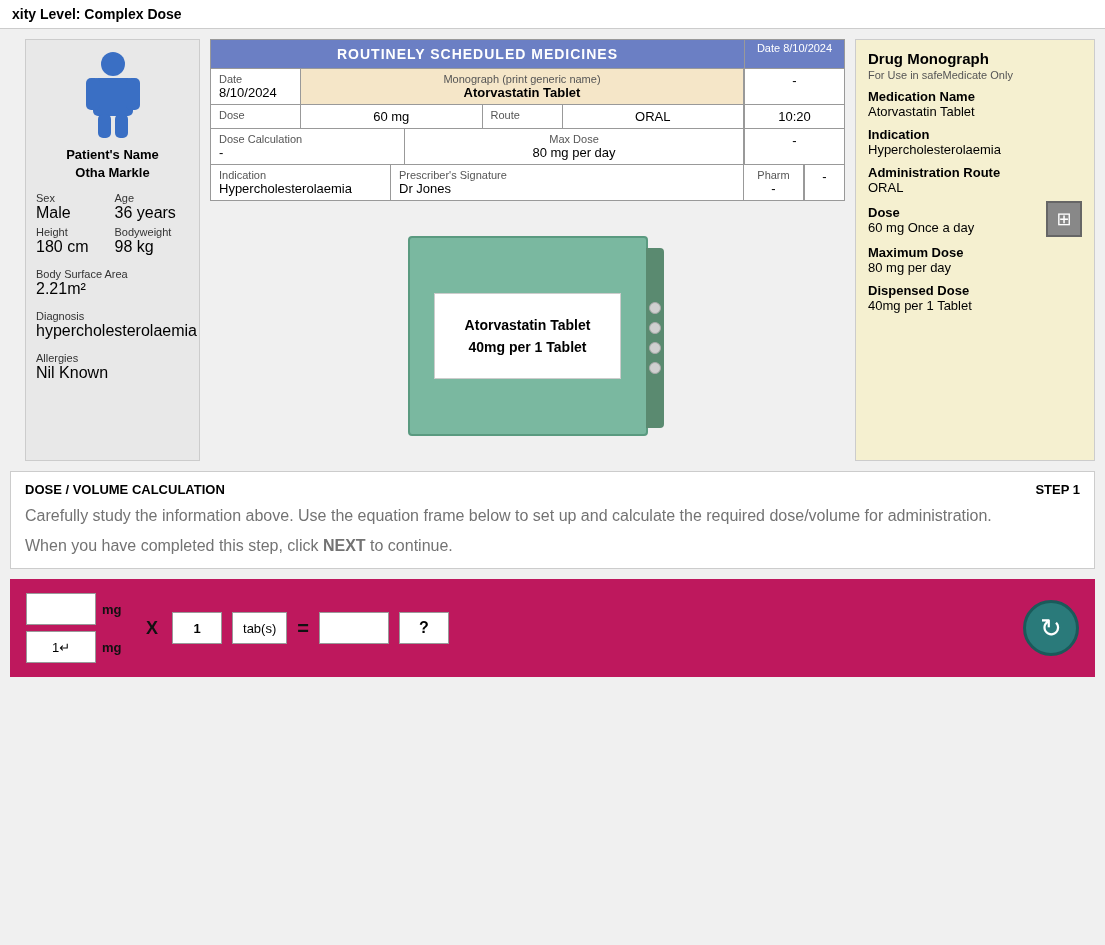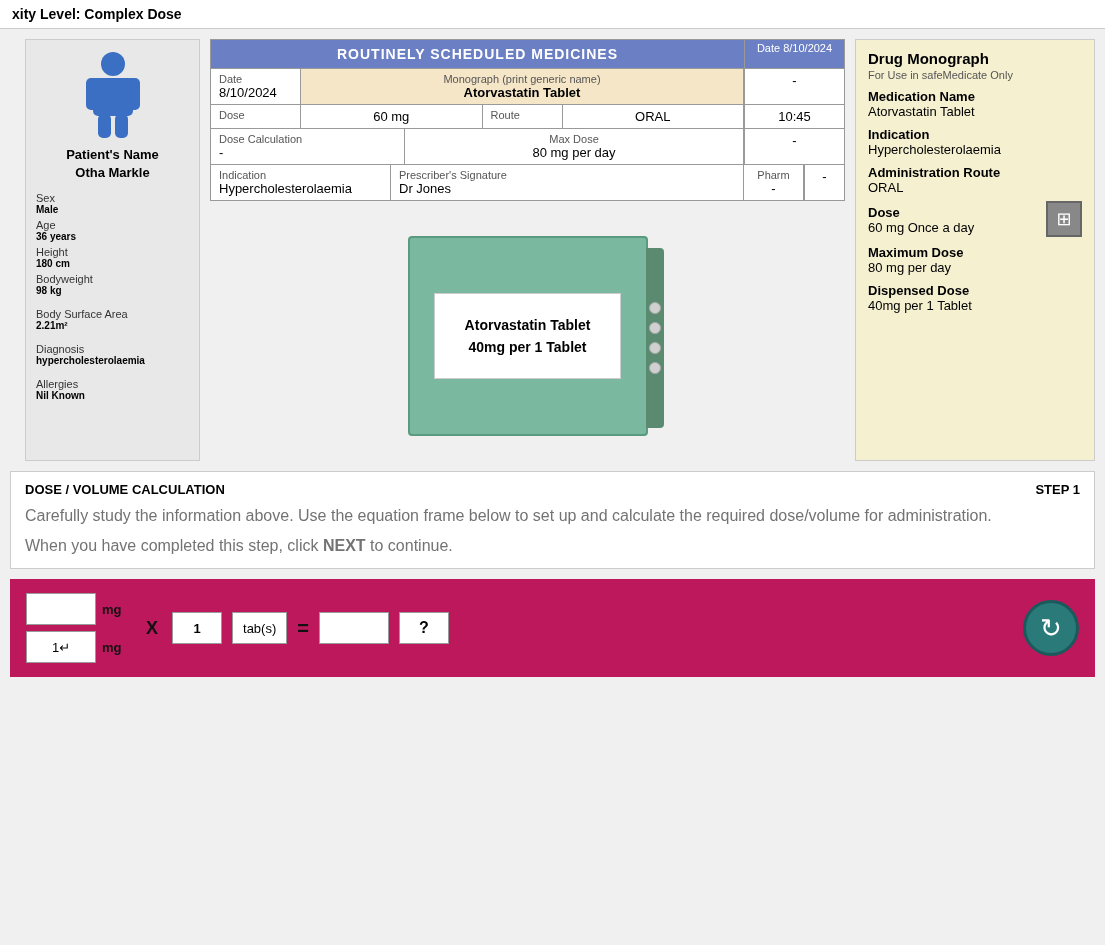--- a/index.html
+++ b/index.html
@@ -44,33 +44,33 @@
     .patient-name {
       text-align: center;
       font-weight: bold;
       font-size: 13px;
       line-height: 1.4;
     }
 
     .patient-info-grid {
       width: 100%;
       display: grid;
-      grid-template-columns: 1fr;
+      grid-template-columns: 1fr 1fr;
       gap: 4px;
       margin-top: 4px;
     }
 
     .patient-info-label {
       font-size: 11px;
       color: #333;
     }
 
     .patient-info-value {
-      font-size: 10px;
-      font-weight: bold;
+      font-size: 16px;
+      font-weight: normal;
     }
 
     .patient-section {
       width: 100%;
       margin-top: 6px;
     }
 
     
     .center-panel {
       flex: 1;
@@ -541,21 +541,21 @@
         <div class="dose-value-cell">
           <div>60 mg</div>
         </div>
         <div class="route-label-cell">
           <div class="presc-cell-label">Route</div>
         </div>
         <div class="route-value-cell">
           <div>ORAL</div>
         </div>
         <div class="times-value-cell">
-          <div>10:45</div>
+          <div>10:20</div>
         </div>
       </div>
 
       <div class="dose-calc-row">
         <div class="dose-calc-cell">
           <div class="presc-cell-label">Dose Calculation</div>
           <div>-</div>
         </div>
         <div class="max-dose-cell">
           <div class="presc-cell-label">Max Dose</div>

